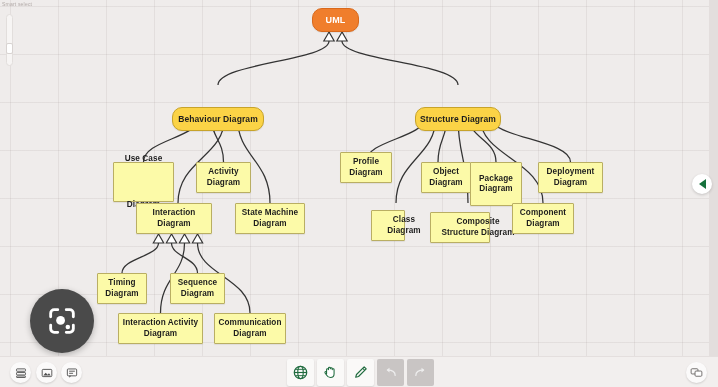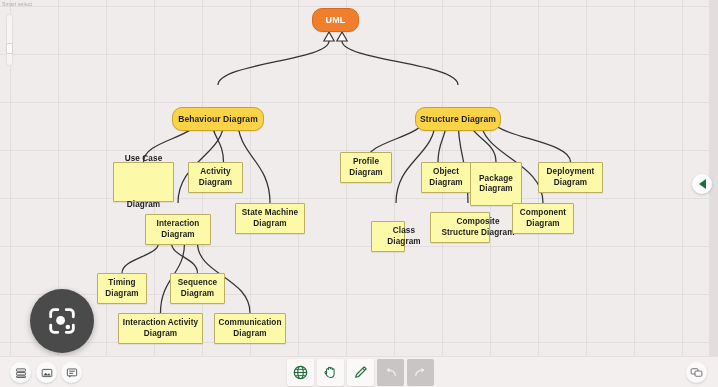--- a/index.html
+++ b/index.html
@@ -208,25 +208,25 @@
       <div class="node branch" style="left: 172px; top: 85px; width: 92px; height: 24px;">
         <span class="ln">Behaviour Diagram</span>
       </div>
       <div class="node branch" style="left: 415px; top: 85px; width: 86px; height: 24px;">
         <span class="ln">Structure Diagram</span>
       </div>
       <div class="node leaf" style="left: 113px; top: 162px; width: 61px; height: 40px; gap: 36px;">
         <span class="ln">Use Case</span>
         <span class="ln">Diagram</span>
       </div>
-      <div class="node leaf" style="left: 188px; top: 162px; width: 55px; height: 31px;">
+      <div class="node leaf" style="left: 196px; top: 162px; width: 55px; height: 31px;">
         <span class="ln">Activity</span>
         <span class="ln">Diagram</span>
       </div>
-      <div class="node leaf" style="left: 145px; top: 203px; width: 66px; height: 31px; margin-top: 11px;">
+      <div class="node leaf" style="left: 136px; top: 203px; width: 76px; height: 31px;">
         <span class="ln">Interaction</span>
         <span class="ln">Diagram</span>
       </div>
       <div class="node leaf" style="left: 235px; top: 203px; width: 70px; height: 31px;">
         <span class="ln">State Machine</span>
         <span class="ln">Diagram</span>
       </div>
       <div class="node leaf" style="left: 97px; top: 273px; width: 50px; height: 31px;">
         <span class="ln">Timing</span>
         <span class="ln">Diagram</span>
@@ -252,21 +252,21 @@
         <span class="ln">Diagram</span>
       </div>
       <div class="node leaf" style="left: 470px; top: 162px; width: 52px; height: 44px;">
         <span class="ln">Package</span>
         <span class="ln">Diagram</span>
       </div>
       <div class="node leaf" style="left: 538px; top: 162px; width: 65px; height: 31px;">
         <span class="ln">Deployment</span>
         <span class="ln">Diagram</span>
       </div>
-      <div class="node leaf" style="left: 371px; top: 221px; width: 31px; height: 31px; padding-left: 32px;">
+      <div class="node leaf" style="left: 371px; top: 210px; width: 31px; height: 31px; padding-left: 32px;">
         <span class="ln">Class</span>
         <span class="ln">Diagram</span>
       </div>
       <div class="node leaf" style="left: 430px; top: 212px; width: 60px; height: 31px; padding-left: 36px;">
         <span class="ln">Composite</span>
         <span class="ln">Structure Diagram</span>
       </div>
       <div class="node leaf" style="left: 512px; top: 203px; width: 62px; height: 31px;">
         <span class="ln">Component</span>
         <span class="ln">Diagram</span>

